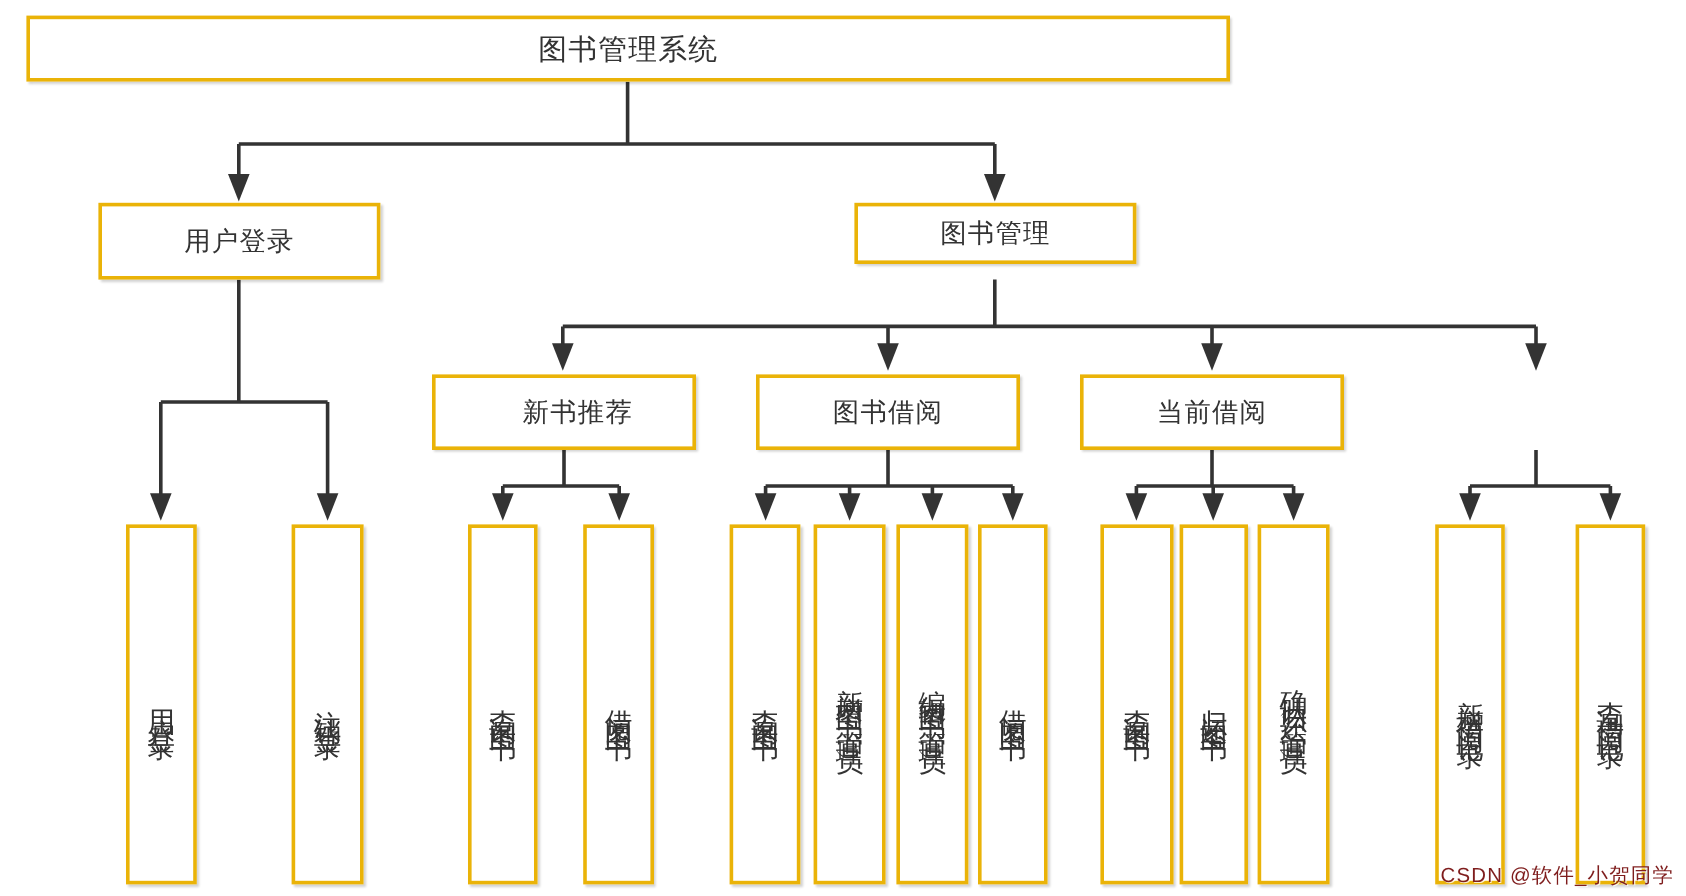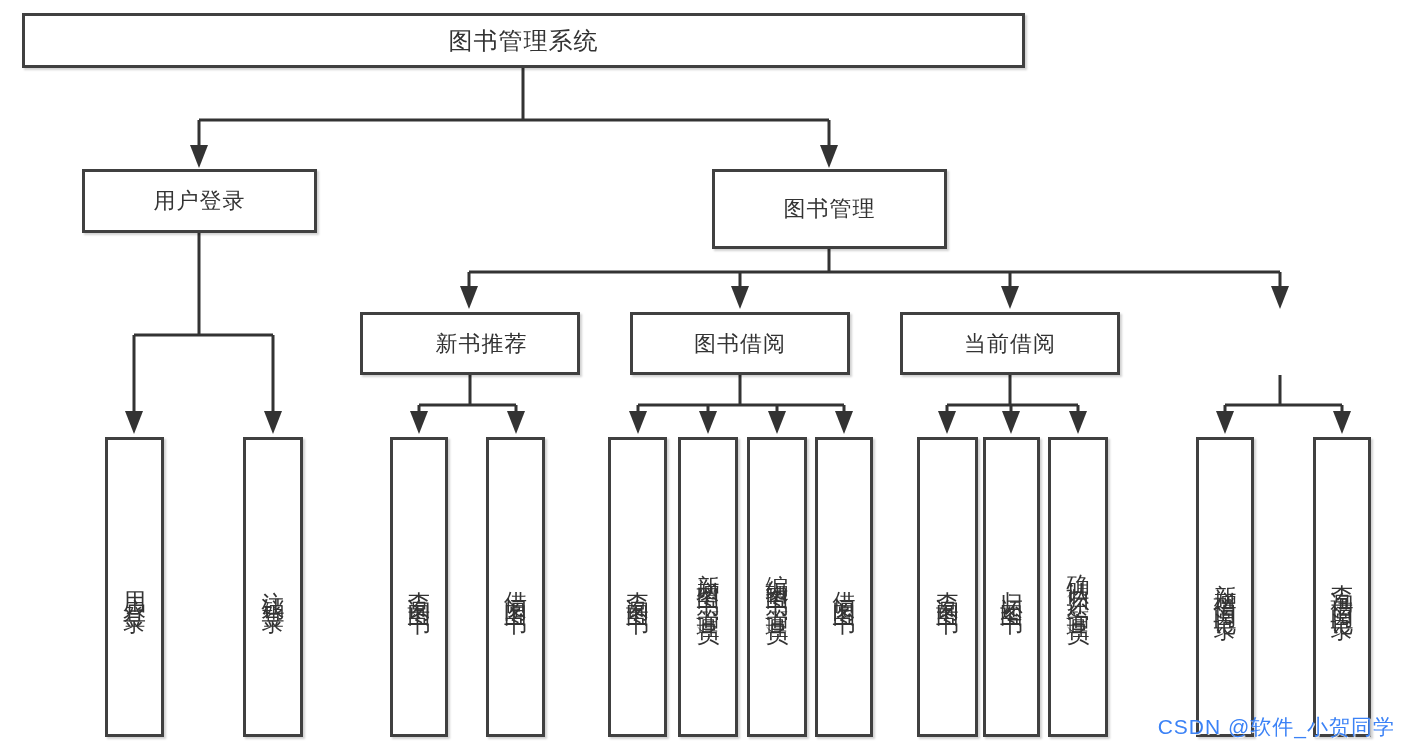--- a/index.html
+++ b/index.html
@@ -16,21 +16,21 @@
   }
   #connectors {
     position: absolute;
     left: 0; top: 0;
     width: 1405px; height: 747px;
     z-index: 1;
   }
   .node {
     position: absolute;
     box-sizing: border-box;
-    border: 3px solid #404040;
+    border: 3px solid #eab308;
     background: #ffffff;
     display: flex;
     align-items: center;
     justify-content: center;
     color: #333333;
     z-index: 2;
     box-shadow: 2px 2px 2px rgba(0,0,0,0.18);
   }
   .hbox { font-size: 22px; letter-spacing: 1px; }
   .root-box { font-size: 24px; letter-spacing: 1px; }
@@ -39,22 +39,22 @@
     text-orientation: mixed;
     font-size: 23px;
     letter-spacing: 7px;
     line-height: 1;
     white-space: nowrap;
   }
   #watermark {
     position: absolute;
     right: 10px;
     bottom: 6px;
-    font-size: 21px;
-    color: #3b82f6;
+    font-size: 17px;
+    color: #7f1d1d;
     letter-spacing: 1px;
     z-index: 5;
     text-shadow: 1px 1px 0 rgba(255,255,255,0.8);
   }
 </style>
 </head>
 <body>
 
 <div id="canvas">
 
@@ -112,21 +112,21 @@
       <polygon points="1002,411 1020,411 1011,434"></polygon>
       <polygon points="1069,411 1087,411 1078,434"></polygon>
       <polygon points="1216,411 1234,411 1225,434"></polygon>
       <polygon points="1333,411 1351,411 1342,434"></polygon>
     </g>
   </svg>
 
   <div class="node hbox root-box" style="left:22px; top:13px; width:1003px; height:55px;">图书管理系统</div>
 
   <div class="node hbox" style="left:82px; top:169px; width:235px; height:64px;">用户登录</div>
-  <div class="node hbox" style="left:712px; top:169px; width:235px; height:80px;">图书管理</div>
+  <div class="node hbox" style="left:712px; top:169px; width:235px; height:51px;">图书管理</div>
 
   <div class="node hbox" style="left:360px; top:312px; width:220px; height:63px;padding-left:23px;">新书推荐</div>
   <div class="node hbox" style="left:630px; top:312px; width:220px; height:63px;">图书借阅</div>
   <div class="node hbox" style="left:900px; top:312px; width:220px; height:63px;">当前借阅</div>
 
   <div class="node vbox" style="left:105px; top:437px; width:59px; height:300px;">
     <span>用户登录</span>
   </div>
   <div class="node vbox" style="left:243px; top:437px; width:60px; height:300px;">
     <span>注销登录</span>

